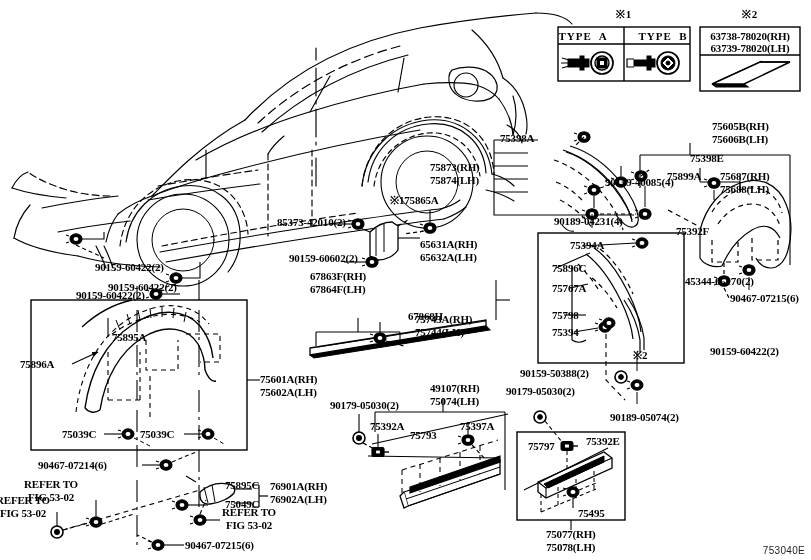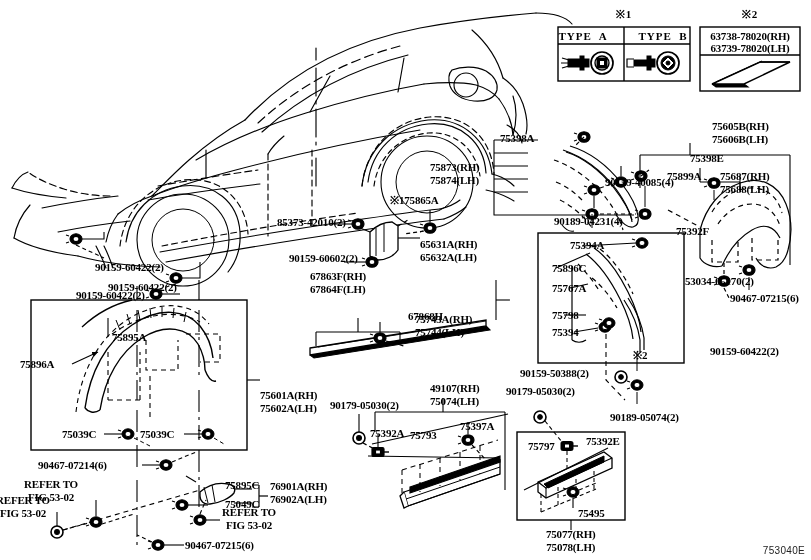--- a/index.html
+++ b/index.html
@@ -467,39 +467,39 @@
 75744(LH)</div>
 
   <div class="lbl" style="left:95px; top:261px;">90159-60422(2)</div>
   <div class="lbl" style="left:76px; top:289px;">90159-60422(2)</div>
   <div class="lbl" style="left:108px; top:281px;">90159-60422(2)</div>
 
   <div class="lbl" style="left:112px; top:331px;">75895A</div>
   <div class="lbl" style="left:20px; top:358px;">75896A</div>
   <div class="lbl" style="left:62px; top:428px;">75039C</div>
   <div class="lbl" style="left:140px; top:428px;">75039C</div>
-  <div class="lbl" style="left:260px; top:389px;">75601A(RH)
+  <div class="lbl" style="left:260px; top:373px;">75601A(RH)
 75602A(LH)</div>
 
   <div class="lbl" style="left:38px; top:459px;">90467-07214(6)</div>
   <div class="lbl ctr" style="left:24px; top:478px;">REFER TO
 FIG 53-02</div>
   <div class="lbl ctr" style="left:-4px; top:494px;">REFER TO
 FIG 53-02</div>
   <div class="lbl ctr" style="left:222px; top:506px;">REFER TO
 FIG 53-02</div>
   <div class="lbl" style="left:185px; top:539px;">90467-07215(6)</div>
 
   <div class="lbl" style="left:225px; top:479px;">75895C</div>
   <div class="lbl" style="left:225px; top:498px;">75049C</div>
   <div class="lbl" style="left:270px; top:480px;">76901A(RH)
 76902A(LH)</div>
 
   <div class="lbl" style="left:330px; top:399px;">90179-05030(2)</div>
-  <div class="lbl" style="left:370px; top:420px;margin-top:7px;">75392A</div>
+  <div class="lbl" style="left:370px; top:420px;">75392A</div>
   <div class="lbl" style="left:410px; top:429px;">75793</div>
   <div class="lbl" style="left:460px; top:420px;">75397A</div>
   <div class="lbl" style="left:430px; top:382px;">49107(RH)
 75074(LH)</div>
 
   <div class="lbl" style="left:570px; top:239px;">75394A</div>
   <div class="lbl" style="left:552px; top:262px;">75896C</div>
   <div class="lbl" style="left:552px; top:282px;">75767A</div>
   <div class="lbl" style="left:552px; top:309px;">75798</div>
   <div class="lbl" style="left:552px; top:326px;">75394</div>
@@ -512,21 +512,21 @@
   <div class="lbl" style="left:605px; top:176px;">90159-40085(4)</div>
   <div class="lbl" style="left:554px; top:215px;">90189-04231(4)</div>
 
   <div class="lbl" style="left:712px; top:120px;">75605B(RH)
 75606B(LH)</div>
   <div class="lbl" style="left:690px; top:152px;">75398E</div>
   <div class="lbl" style="left:667px; top:170px;">75899A</div>
   <div class="lbl" style="left:720px; top:170px;">75687(RH)
 75688(LH)</div>
   <div class="lbl" style="left:676px; top:225px;">75392F</div>
-  <div class="lbl" style="left:685px; top:275px;">53034-05170(2)</div>
+  <div class="lbl" style="left:685px; top:275px;">45344-05170(2)</div>
   <div class="lbl" style="left:730px; top:292px;">90467-07215(6)</div>
   <div class="lbl" style="left:710px; top:345px;">90159-60422(2)</div>
 
   <div class="lbl" style="left:586px; top:435px;">75392E</div>
   <div class="lbl" style="left:528px; top:440px;">75797</div>
   <div class="lbl" style="left:578px; top:507px;">75495</div>
   <div class="lbl ctr" style="left:546px; top:528px;">75077(RH)
 75078(LH)</div>
 
   <div class="typehdr" style="left:558px; top:6px; width:132px;">※1</div>

